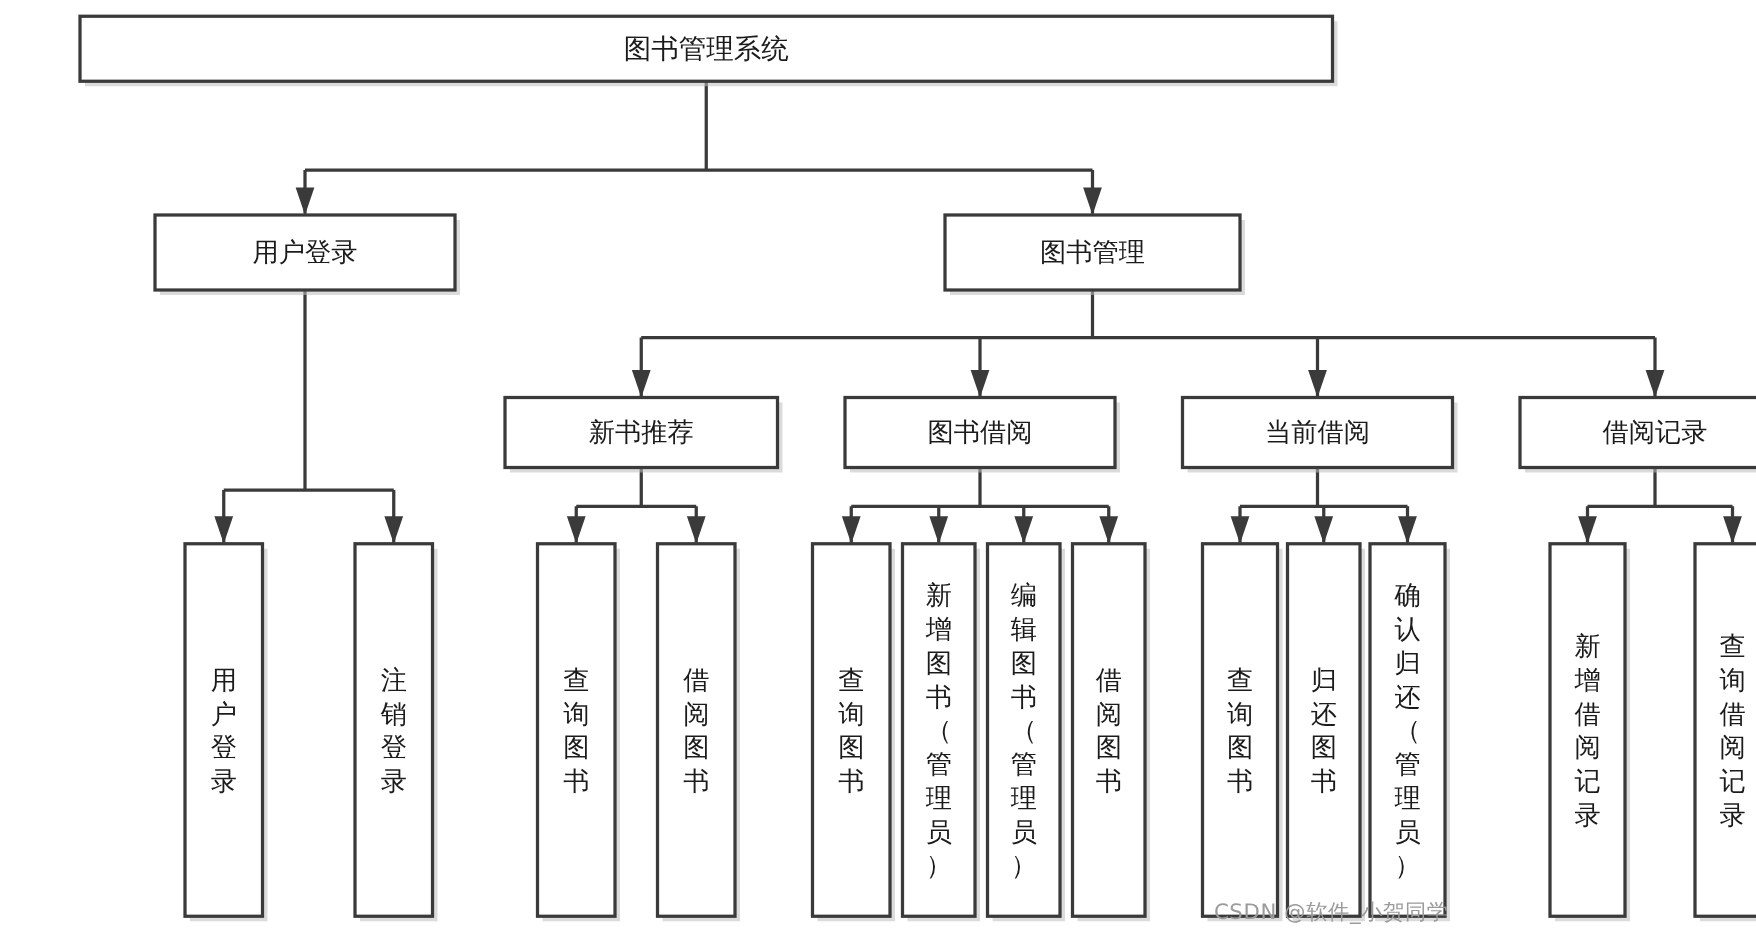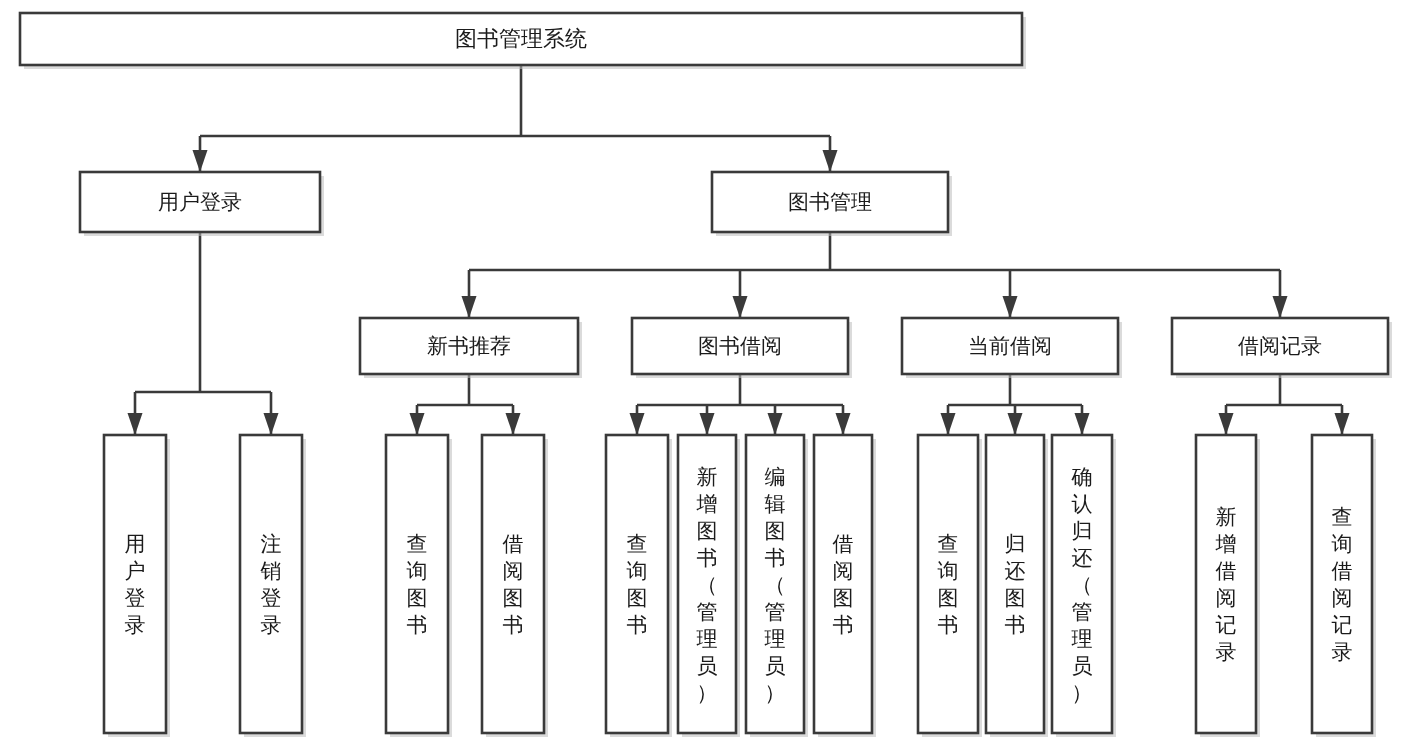--- a/index.html
+++ b/index.html
@@ -14,20 +14,21 @@
     position: relative;
     overflow: hidden;
     font-family: "DejaVu Sans", "Liberation Sans", sans-serif;
   }
   #diagram-root {
     position: absolute;
     left: 0;
     top: 0;
     width: 1123px;
     height: 747px;
+    padding-left: 44px;
   }
   svg#tree-svg {
     display: block;
     width: 1405px;
     height: 747px;
   }
   .node-box {
     fill: #ffffff;
     stroke: #3a3a3a;
     stroke-width: 2.6;
@@ -231,13 +232,14 @@
           <rect x="1196" y="435" width="60" height="298" class="node-box"></rect>
           <text x="1226" y="524.06" class="vlabel"><tspan x="1226" dy="0">新</tspan><tspan x="1226" dy="27">增</tspan><tspan x="1226" dy="27">借</tspan><tspan x="1226" dy="27">阅</tspan><tspan x="1226" dy="27">记</tspan><tspan x="1226" dy="27">录</tspan></text>
         </g>
         <g>
           <rect x="1316" y="439" width="60" height="298" class="node-shadow"></rect>
           <rect x="1312" y="435" width="60" height="298" class="node-box"></rect>
           <text x="1342" y="524.06" class="vlabel"><tspan x="1342" dy="0">查</tspan><tspan x="1342" dy="27">询</tspan><tspan x="1342" dy="27">借</tspan><tspan x="1342" dy="27">阅</tspan><tspan x="1342" dy="27">记</tspan><tspan x="1342" dy="27">录</tspan></text>
         </g>
       </g>
   </svg>
+  <div class="watermark">CSDN @软件_小贺同学</div>
 </div>
 
 </body></html>

